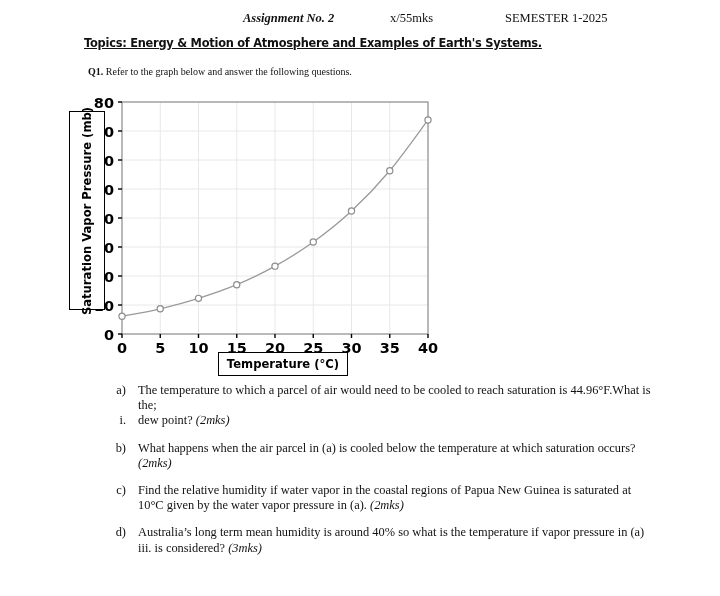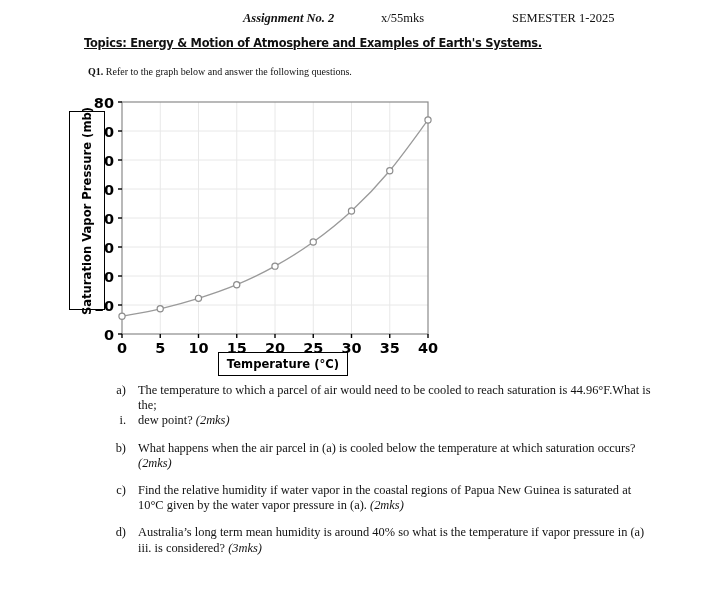--- a/index.html
+++ b/index.html
@@ -25,22 +25,22 @@
     height: 18px;
   }
   .hdr {
     position: absolute;
     font-size: 12.5px;
     white-space: nowrap;
     line-height: 18px;
   }
   .hdr-course   { left: 88px; }
   .hdr-assign   { left: 243px; font-style: italic; font-weight: bold; }
-  .hdr-marks    { left: 381px; }
-  .hdr-semester { left: 505px; margin-left: 7px; }
+  .hdr-marks    { left: 390px; }
+  .hdr-semester { left: 505px; }
 
   .topics {
     position: absolute;
     top: 36px;
     left: 84px;
     font-family: "DejaVu Sans", sans-serif;
     font-size: 11.4px;
     font-weight: bold;
     letter-spacing: -0.25px;
     text-decoration: underline;

